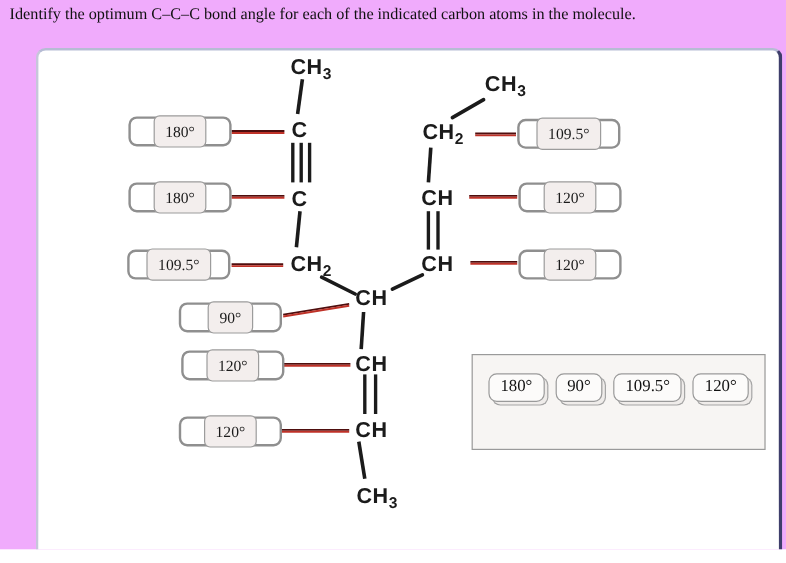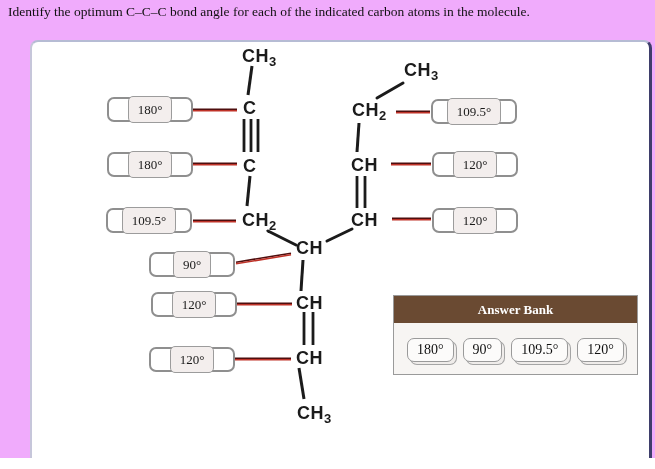--- a/index.html
+++ b/index.html
@@ -134,21 +134,20 @@
       <span class="chip-in">109.5°</span>
     </div>
   <div class="drop" style="left:432px;top:152px">
       <span class="chip-in">120°</span>
     </div>
   <div class="drop" style="left:432px;top:208px">
       <span class="chip-in">120°</span>
     </div>
 
   <div class="bank">
-    <div class="bank-header">Answer Bank</div>
     <div class="bank-body">
       <span class="bank-chip">180°</span>
       <span class="bank-chip">90°</span>
       <span class="bank-chip">109.5°</span>
       <span class="bank-chip">120°</span>
     </div>
   </div>
 
 </div>
 

